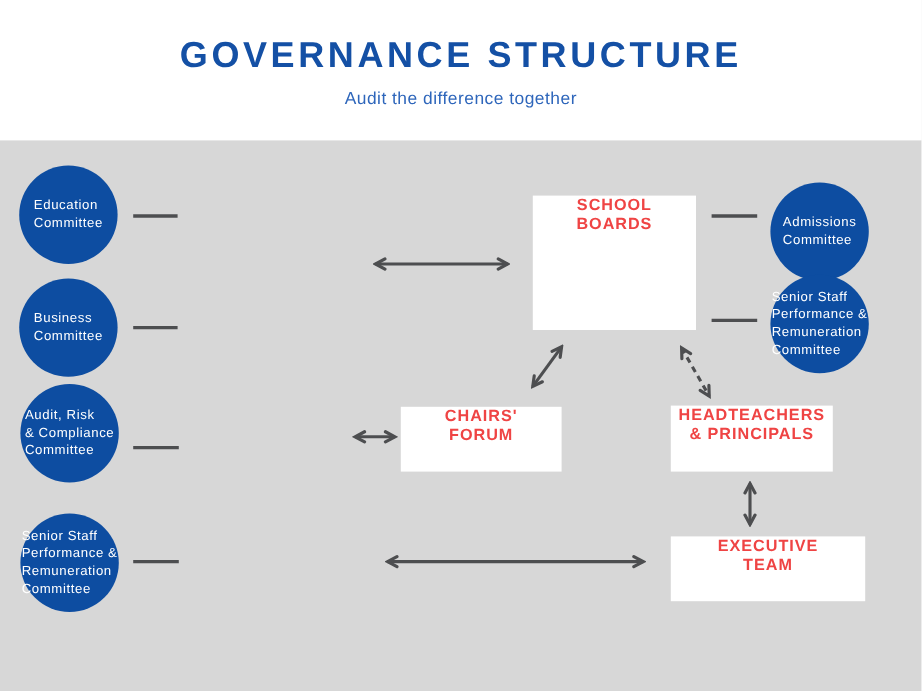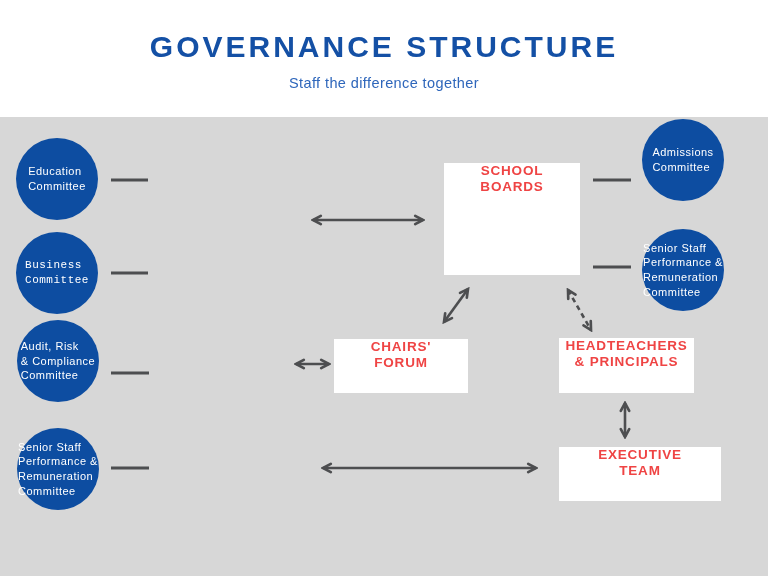--- a/index.html
+++ b/index.html
@@ -28,34 +28,34 @@
     display:flex; align-items:center; justify-content:center; text-align:left;
     color:#ffffff; font-size:11px; letter-spacing:0.5px; line-height:1.32; font-weight:normal;
   }
   #trust-board  { left:155px; top:176px; width:135px; height:306px; }
   #trust-board .label { padding-bottom:22px; }
   #school-boards{ left:444px; top:163px; width:136px; height:112px; }
   #chairs-forum { left:334px; top:339px; width:134px; height:54px; }
   #headteachers { left:559px; top:338px; width:135px; height:55px; }
   #executive    { left:559px; top:447px; width:162px; height:54px; }
   #c-education   { left:16px;  top:138px; }
-  #c-business    { left:16px;  top:232px;font-family:Liberation Mono, monospace; }
+  #c-business    { left:16px;  top:232px; }
   #c-audit       { left:17px;  top:320px; }
   #c-senior-left { left:17px;  top:428px; }
-  #c-admissions  { left:642px; top:119px; }
+  #c-admissions  { left:642px; top:152px; }
   #c-senior-right{ left:642px; top:229px; }
 </style>
 </head>
 <body>
 
 <div class="canvas">
 
   <div class="header">
     <h1>GOVERNANCE STRUCTURE</h1>
-    <p>Staff the difference together</p>
+    <p>Audit the difference together</p>
   </div>
 
   <div class="panel"></div>
 
   <svg class="connectors" viewBox="0 0 768 576">
     <defs>
       <marker id="ah-end" viewBox="0 0 10 10" refX="8" refY="5" markerWidth="12" markerHeight="12" markerUnits="userSpaceOnUse" orient="auto">
         <path d="M1.5 1.5 L8 5 L1.5 8.5" fill="none" stroke="#4d4e50" stroke-width="2.2" stroke-linecap="round"></path>
       </marker>
       <marker id="ah-start" viewBox="0 0 10 10" refX="2" refY="5" markerWidth="12" markerHeight="12" markerUnits="userSpaceOnUse" orient="auto">

